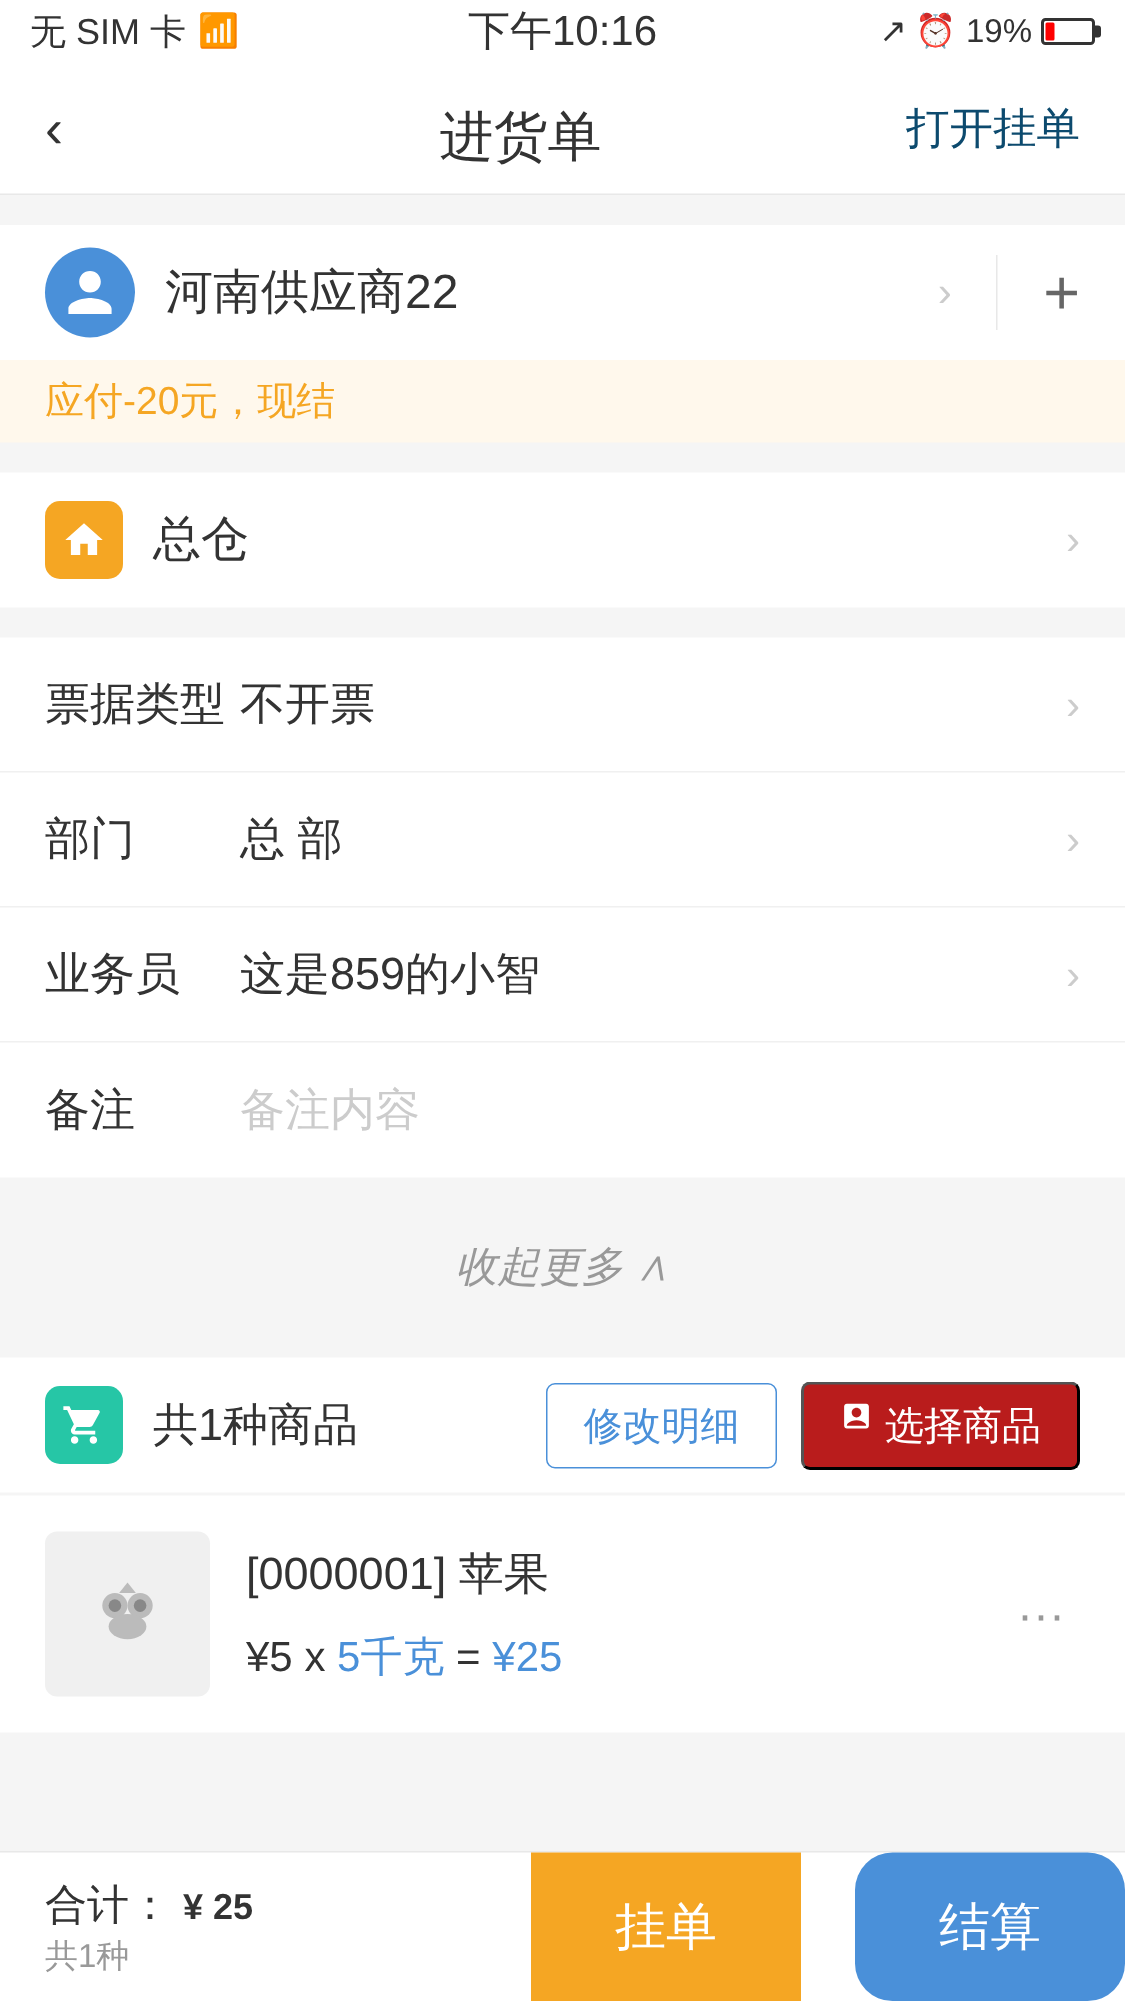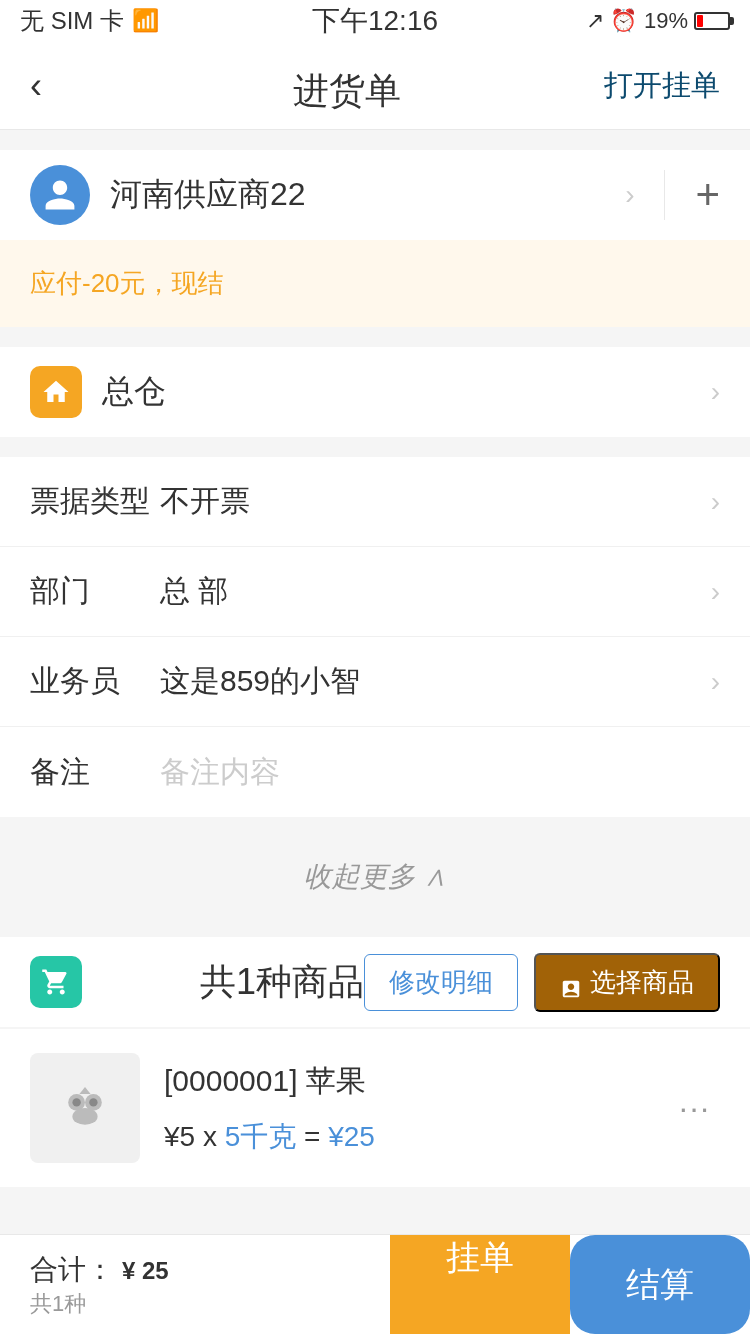--- a/index.html
+++ b/index.html
@@ -157,21 +157,21 @@
     .supplier-add {
       font-size: 42px;
       color: #666;
       font-weight: 300;
       cursor: pointer;
     }
 
     
     .warning-banner {
       background: #fff8ec;
-      padding: 26px 30px;
+      padding: 10px 30px;
       font-size: 26px;
       color: #f5a623;
     }
 
     
     .warehouse-section {
       background: #fff;
       display: flex;
       align-items: center;
       padding: 0 30px;
@@ -265,43 +265,42 @@
       border-radius: 10px;
       background: #26c6a6;
       display: flex;
       align-items: center;
       justify-content: center;
       margin-right: 20px;
       flex-shrink: 0;
     }
     .products-count {
       flex: 1;
-      font-size: 36px;
-      color: #333;
-      text-align: right;
+      font-size: 30px;
+      color: #333;
     }
     .btn-edit {
       border: 1px solid #4a90d9;
       color: #4a90d9;
       background: #fff;
       font-size: 26px;
       padding: 10px 24px;
       border-radius: 6px;
       margin-right: 16px;
       cursor: pointer;
     }
     .btn-select {
-      background: #a16207;
+      background: #b91c1c;
       color: #fff;
       font-size: 26px;
       padding: 10px 24px;
       border-radius: 6px;
       cursor: pointer;
       display: flex;
-      align-items: flex-end;
+      align-items: flex-start;
       gap: 8px;
     }
 
     
     .product-item {
       background: #fff;
       display: flex;
       align-items: center;
       padding: 24px 30px;
       margin-top: 2px;
@@ -349,20 +348,21 @@
     .bottom-bar {
       position: fixed;
       bottom: 0;
       left: 0;
       width: 750px;
       height: 100px;
       background: #fff;
       display: flex;
       align-items: stretch;
       border-top: 1px solid #e8e8e8;
+      gap: 36px;
     }
     .total-section {
       flex: 1;
       display: flex;
       flex-direction: column;
       justify-content: center;
       padding: 0 30px;
     }
     .total-label {
       font-size: 28px;
@@ -376,20 +376,21 @@
     .total-count {
       font-size: 22px;
       color: #999;
     }
     .btn-hang {
       width: 180px;
       background: #f5a623;
       color: #fff;
       font-size: 34px;
       display: flex;
+      align-items: center;
       justify-content: center;
       cursor: pointer;
     }
     .btn-checkout {
       width: 180px;
       background: #4a90d9;
       color: #fff;
       font-size: 34px;
       display: flex;
       align-items: center;
@@ -401,21 +402,21 @@
     .wifi-icon { font-size: 22px; }
   </style>
 </head>
 <body>
 
 <div class="status-bar">
   <div class="status-left">
     <span>无 SIM 卡</span>
     <span class="wifi-icon">📶</span>
   </div>
-  <span class="status-center">下午12:16</span>
+  <span class="status-center">下午10:16</span>
   <div class="status-right">
     <span>↗</span>
     <span>⏰</span>
     <span>19%</span>
     <div class="battery-icon">
       <div class="battery-fill"></div>
     </div>
   </div>
 </div>
 

